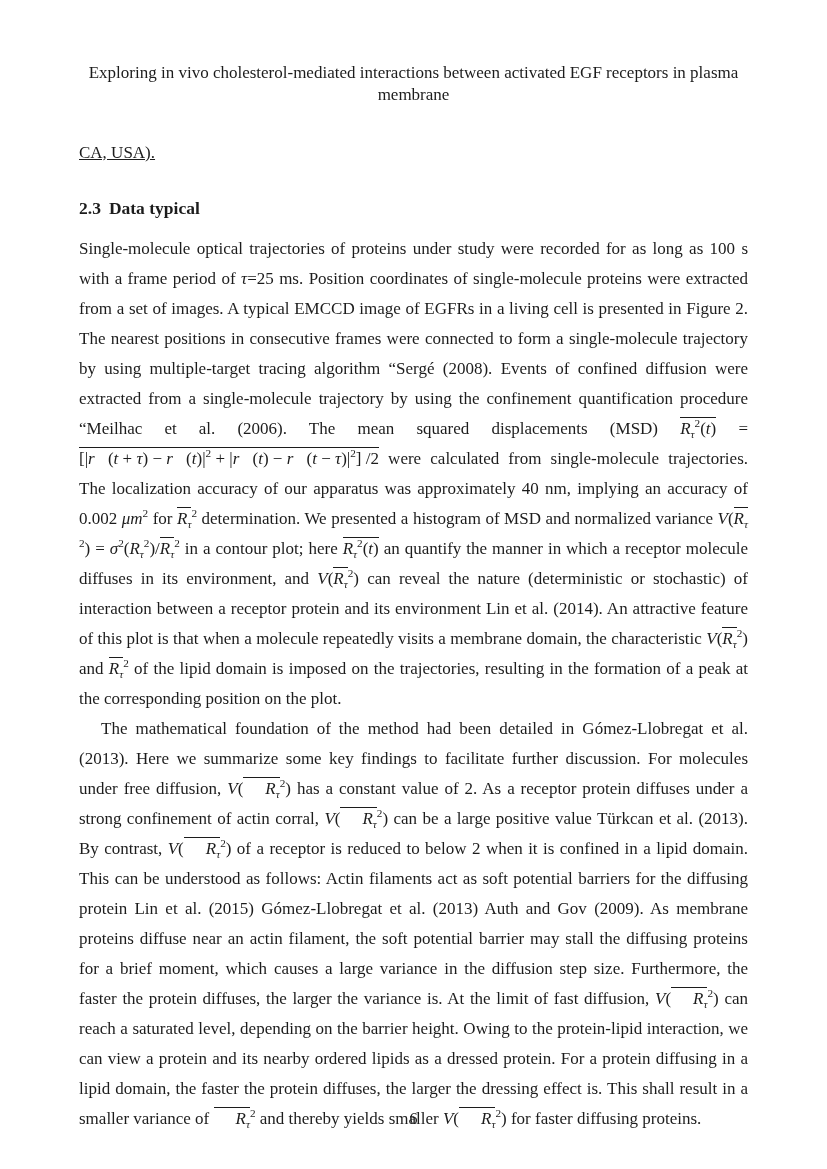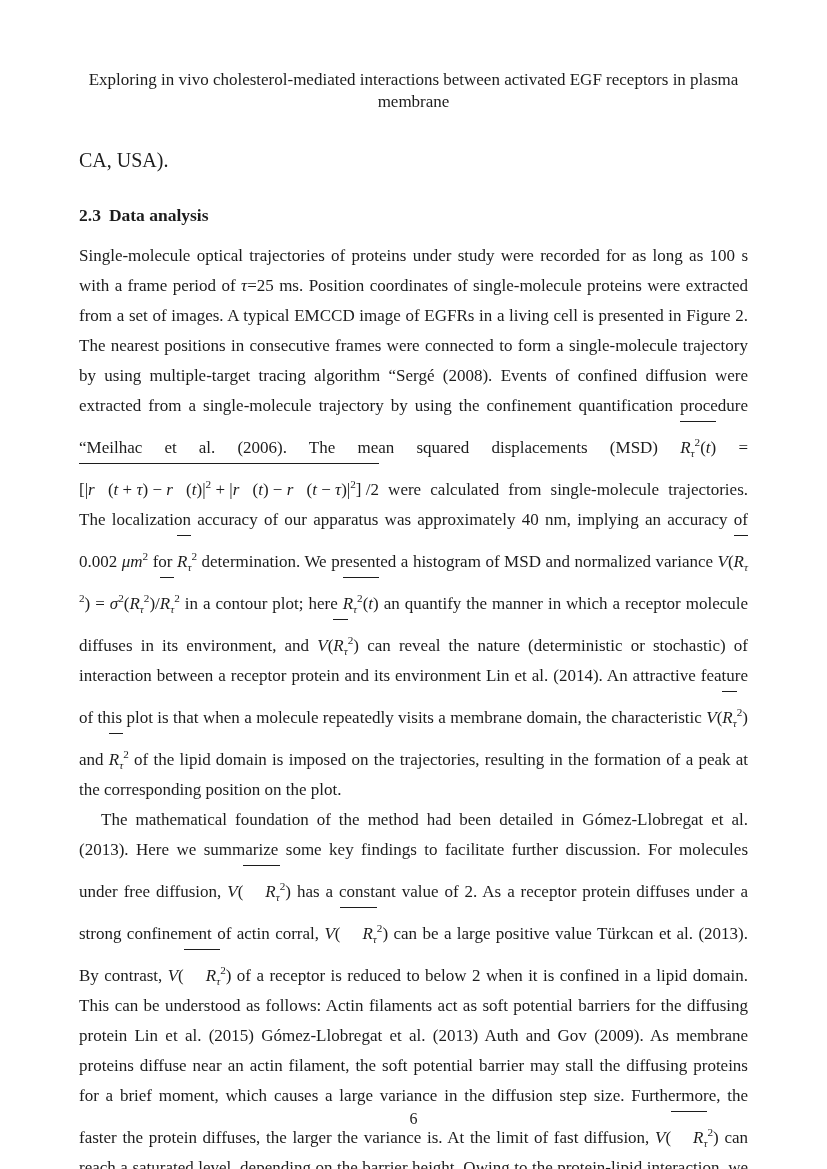--- a/index.html
+++ b/index.html
@@ -4,53 +4,53 @@
 <style>
   html,body{margin:0;padding:0;background:#e8e8e8;}
   .page{
     width:827px;height:1169px;background:#ffffff;position:relative;
     margin:0 auto;overflow:hidden;color:#1c1c1c;
     font-family:"Liberation Serif","DejaVu Serif",serif;
   }
   .content{padding:62px 79px 0 79px;}
   .doc-title{
     text-align:center;font-size:17px;line-height:21.5px;
-    margin:7px auto;max-width:652px;
+    margin:0 auto;max-width:652px;
   }
-  .affil{margin-top:37px;font-size:20px;line-height:22px;}
+  .affil{margin-top:37px;font-size:17px;line-height:22px;text-decoration:underline;}
   .section-heading{margin-top:33px;font-size:17.5px;font-weight:bold;line-height:22px;}
   .section-heading .sec-num{margin-right:8px;}
   .body-text{margin-top:15px;}
   .body-text p{
     margin:0;padding:0;text-align:justify;font-size:17px;line-height:30px;
   }
   .body-text p.indent{text-indent:22px;}
   
   .it{font-style:italic;}
   sup{font-size:66%;line-height:0;}
   sub{font-size:66%;line-height:0;font-style:italic;}
   .over{
     display:inline-block;line-height:1.12;
-    border-top:1px solid #1c1c1c;padding-top:16px;
+    border-top:1px solid #1c1c1c;padding-top:1px;
     white-space:nowrap;
   }
   .pagenum{
     position:absolute;left:0;right:0;top:1110px;
     text-align:center;font-size:16px;
   }
 </style>
 </head>
 <body>
 
 <div class="page">
   <div class="content">
     <div class="doc-title">Exploring in vivo cholesterol-mediated interactions between activated EGF receptors in plasma membrane</div>
     <div class="affil">CA, USA).</div>
     <div class="section-heading">
-      <span class="sec-num">2.3</span><span>Data analysis</span>
+      <span class="sec-num">2.3</span><span>Data typical</span>
     </div>
     <div class="body-text" id="body-text">
         <p><span>Single-molecule optical trajectories of proteins under study were recorded for as long as 100 s with a frame period of </span><span class="it">τ</span><span>=25 ms. Position coordinates of single-molecule proteins were extracted from a set of images. A typical EMCCD image of EGFRs in a living cell is presented in Figure 2. The nearest positions in consecutive frames were connected to form a single-molecule trajectory by using multiple-target tracing algorithm “Sergé (2008). Events of confined diffusion were extracted from a single-molecule trajectory by using the confinement quantification procedure “Meilhac et al. (2006). The mean squared displacements (MSD) </span><span class="over"><span class="it">R</span><sub>τ</sub><sup>2</sup><span>(</span><span class="it">t</span><span>)</span></span><span> = </span><span class="over"><span>[|</span><span class="it">r⃗</span><span>(</span><span class="it">t</span><span> + </span><span class="it">τ</span><span>) − </span><span class="it">r⃗</span><span>(</span><span class="it">t</span><span>)|</span><sup>2</sup><span> + |</span><span class="it">r⃗</span><span>(</span><span class="it">t</span><span>) − </span><span class="it">r⃗</span><span>(</span><span class="it">t</span><span> − </span><span class="it">τ</span><span>)|</span><sup>2</sup><span>] /2</span></span><span> were calculated from single-molecule trajectories. The localization accuracy of our apparatus was approximately 40 nm, implying an accuracy of 0.002 </span><span class="it">μm</span><sup>2</sup><span> for </span><span class="over"><span class="it">R</span><sub>τ</sub></span><sup>2</sup><span> determination. We presented a histogram of MSD and normalized variance </span><span class="it">V</span><span>(</span><span class="over"><span class="it">R</span><sub>τ</sub></span><sup>2</sup><span>) = </span><span class="it">σ</span><sup>2</sup><span>(</span><span class="it">R</span><sub>τ</sub><sup>2</sup><span>)/</span><span class="over"><span class="it">R</span><sub>τ</sub></span><sup>2</sup><span> in a contour plot; here </span><span class="over"><span class="it">R</span><sub>τ</sub><sup>2</sup><span>(</span><span class="it">t</span><span>)</span></span><span> an quantify the manner in which a receptor molecule diffuses in its environment, and </span><span class="it">V</span><span>(</span><span class="over"><span class="it">R</span><sub>τ</sub></span><sup>2</sup><span>)</span><span> can reveal the nature (deterministic or stochastic) of interaction between a receptor protein and its environment Lin et al. (2014). An attractive feature of this plot is that when a molecule repeatedly visits a membrane domain, the characteristic </span><span class="it">V</span><span>(</span><span class="over"><span class="it">R</span><sub>τ</sub></span><sup>2</sup><span>)</span><span> and </span><span class="over"><span class="it">R</span><sub>τ</sub></span><sup>2</sup><span> of the lipid domain is imposed on the trajectories, resulting in the formation of a peak at the corresponding position on the plot.</span></p>
         <p class="indent"><span>The mathematical foundation of the method had been detailed in Gómez-Llobregat et al. (2013). Here we summarize some key findings to facilitate further discussion. For molecules under free diffusion, </span><span class="it">V</span><span>(</span><span class="over"><span class="it">R</span><sub>τ</sub></span><sup>2</sup><span>)</span><span> has a constant value of 2. As a receptor protein diffuses under a strong confinement of actin corral, </span><span class="it">V</span><span>(</span><span class="over"><span class="it">R</span><sub>τ</sub></span><sup>2</sup><span>)</span><span> can be a large positive value Türkcan et al. (2013). By contrast, </span><span class="it">V</span><span>(</span><span class="over"><span class="it">R</span><sub>τ</sub></span><sup>2</sup><span>)</span><span> of a receptor is reduced to below 2 when it is confined in a lipid domain. This can be understood as follows: Actin filaments act as soft potential barriers for the diffusing protein Lin et al. (2015) Gómez-Llobregat et al. (2013) Auth and Gov (2009). As membrane proteins diffuse near an actin filament, the soft potential barrier may stall the diffusing proteins for a brief moment, which causes a large variance in the diffusion step size. Furthermore, the faster the protein diffuses, the larger the variance is. At the limit of fast diffusion, </span><span class="it">V</span><span>(</span><span class="over"><span class="it">R</span><sub>τ</sub></span><sup>2</sup><span>)</span><span> can reach a saturated level, depending on the barrier height. Owing to the protein-lipid interaction, we can view a protein and its nearby ordered lipids as a dressed protein. For a protein diffusing in a lipid domain, the faster the protein diffuses, the larger the dressing effect is. This shall result in a smaller variance of </span><span class="over"><span class="it">R</span><sub>τ</sub></span><sup>2</sup><span> and thereby yields smaller </span><span class="it">V</span><span>(</span><span class="over"><span class="it">R</span><sub>τ</sub></span><sup>2</sup><span>)</span><span> for faster diffusing proteins.</span></p>
       </div>
   </div>
   <div class="pagenum">6</div>
 </div>
 
 </body></html>

